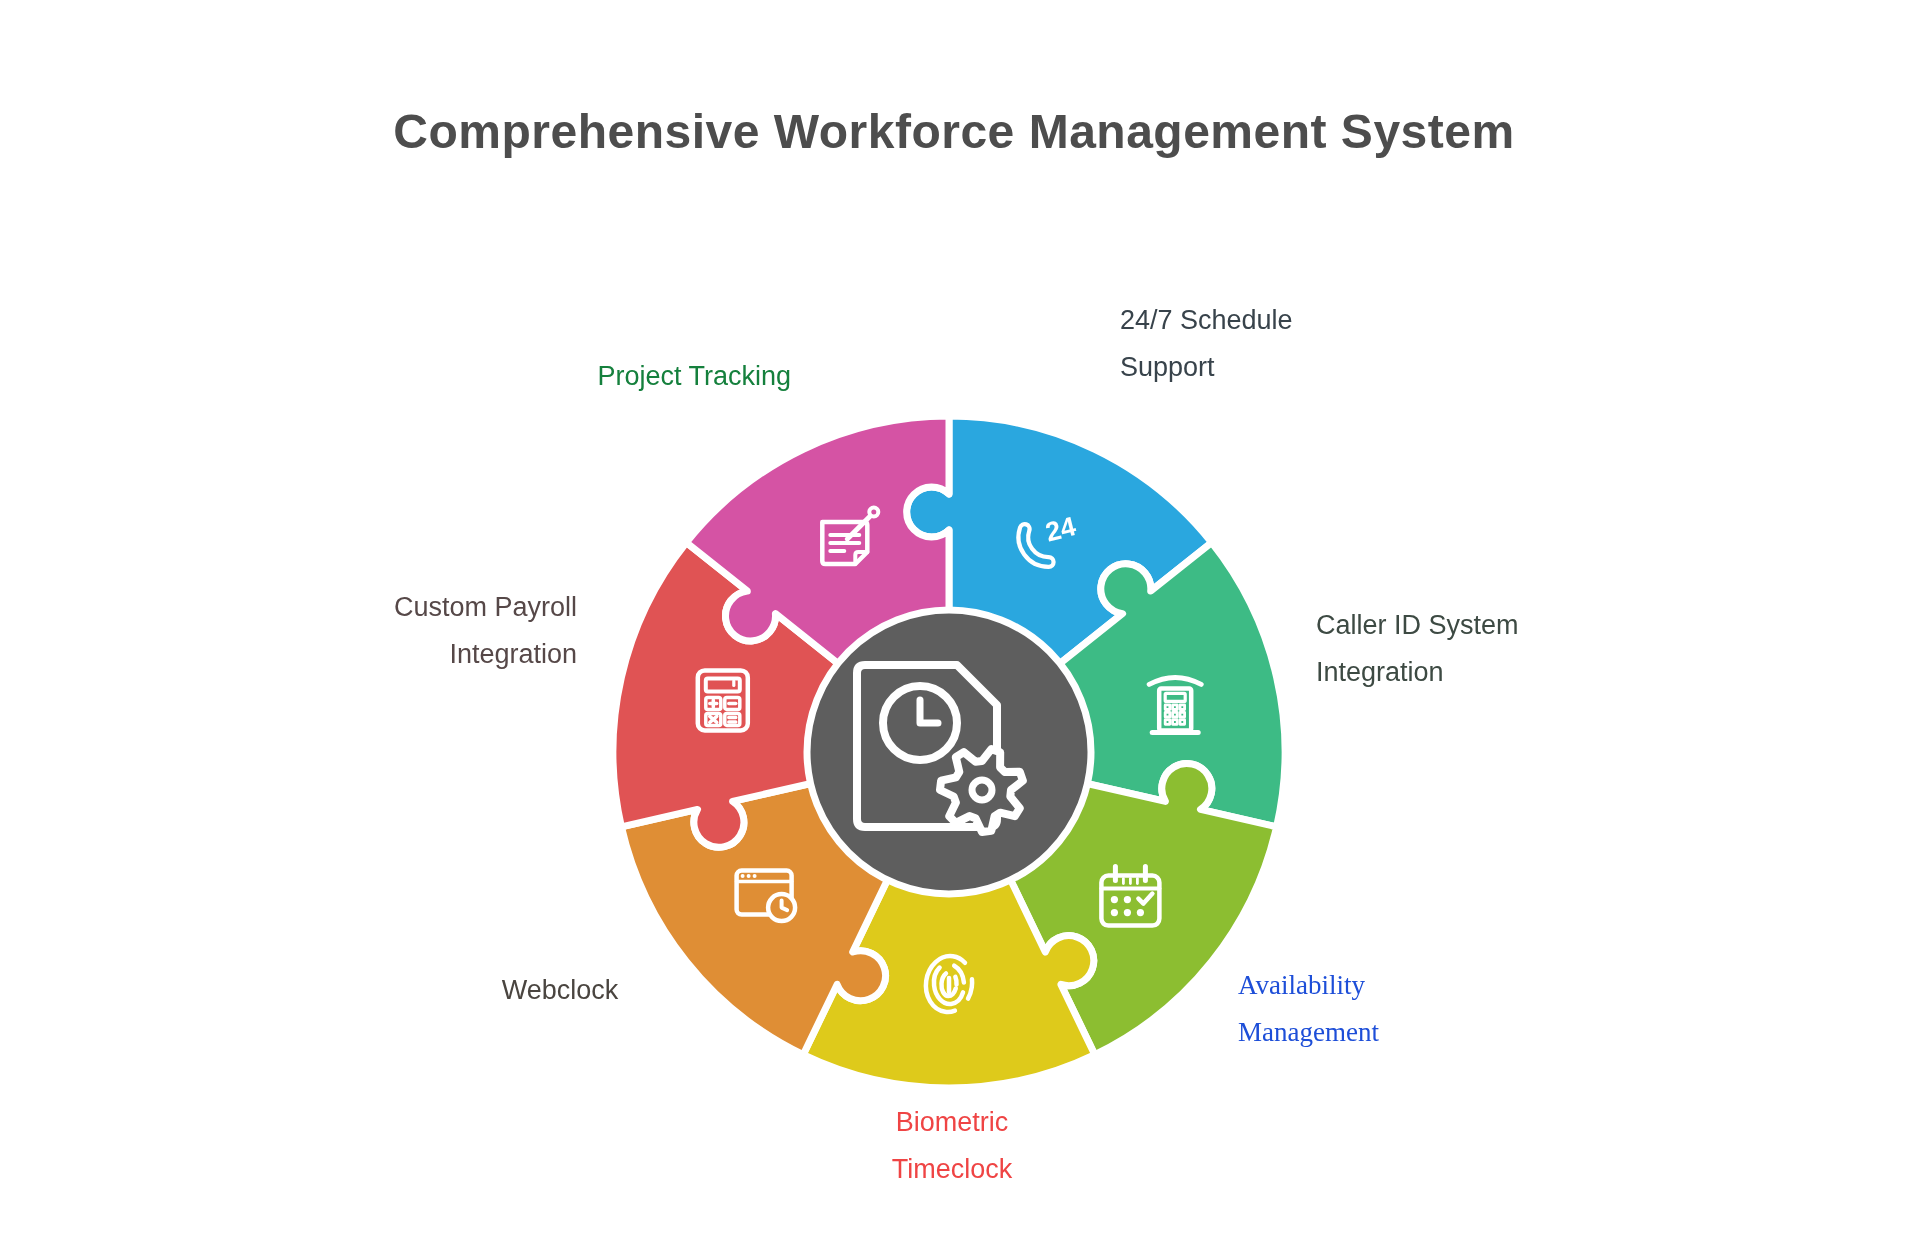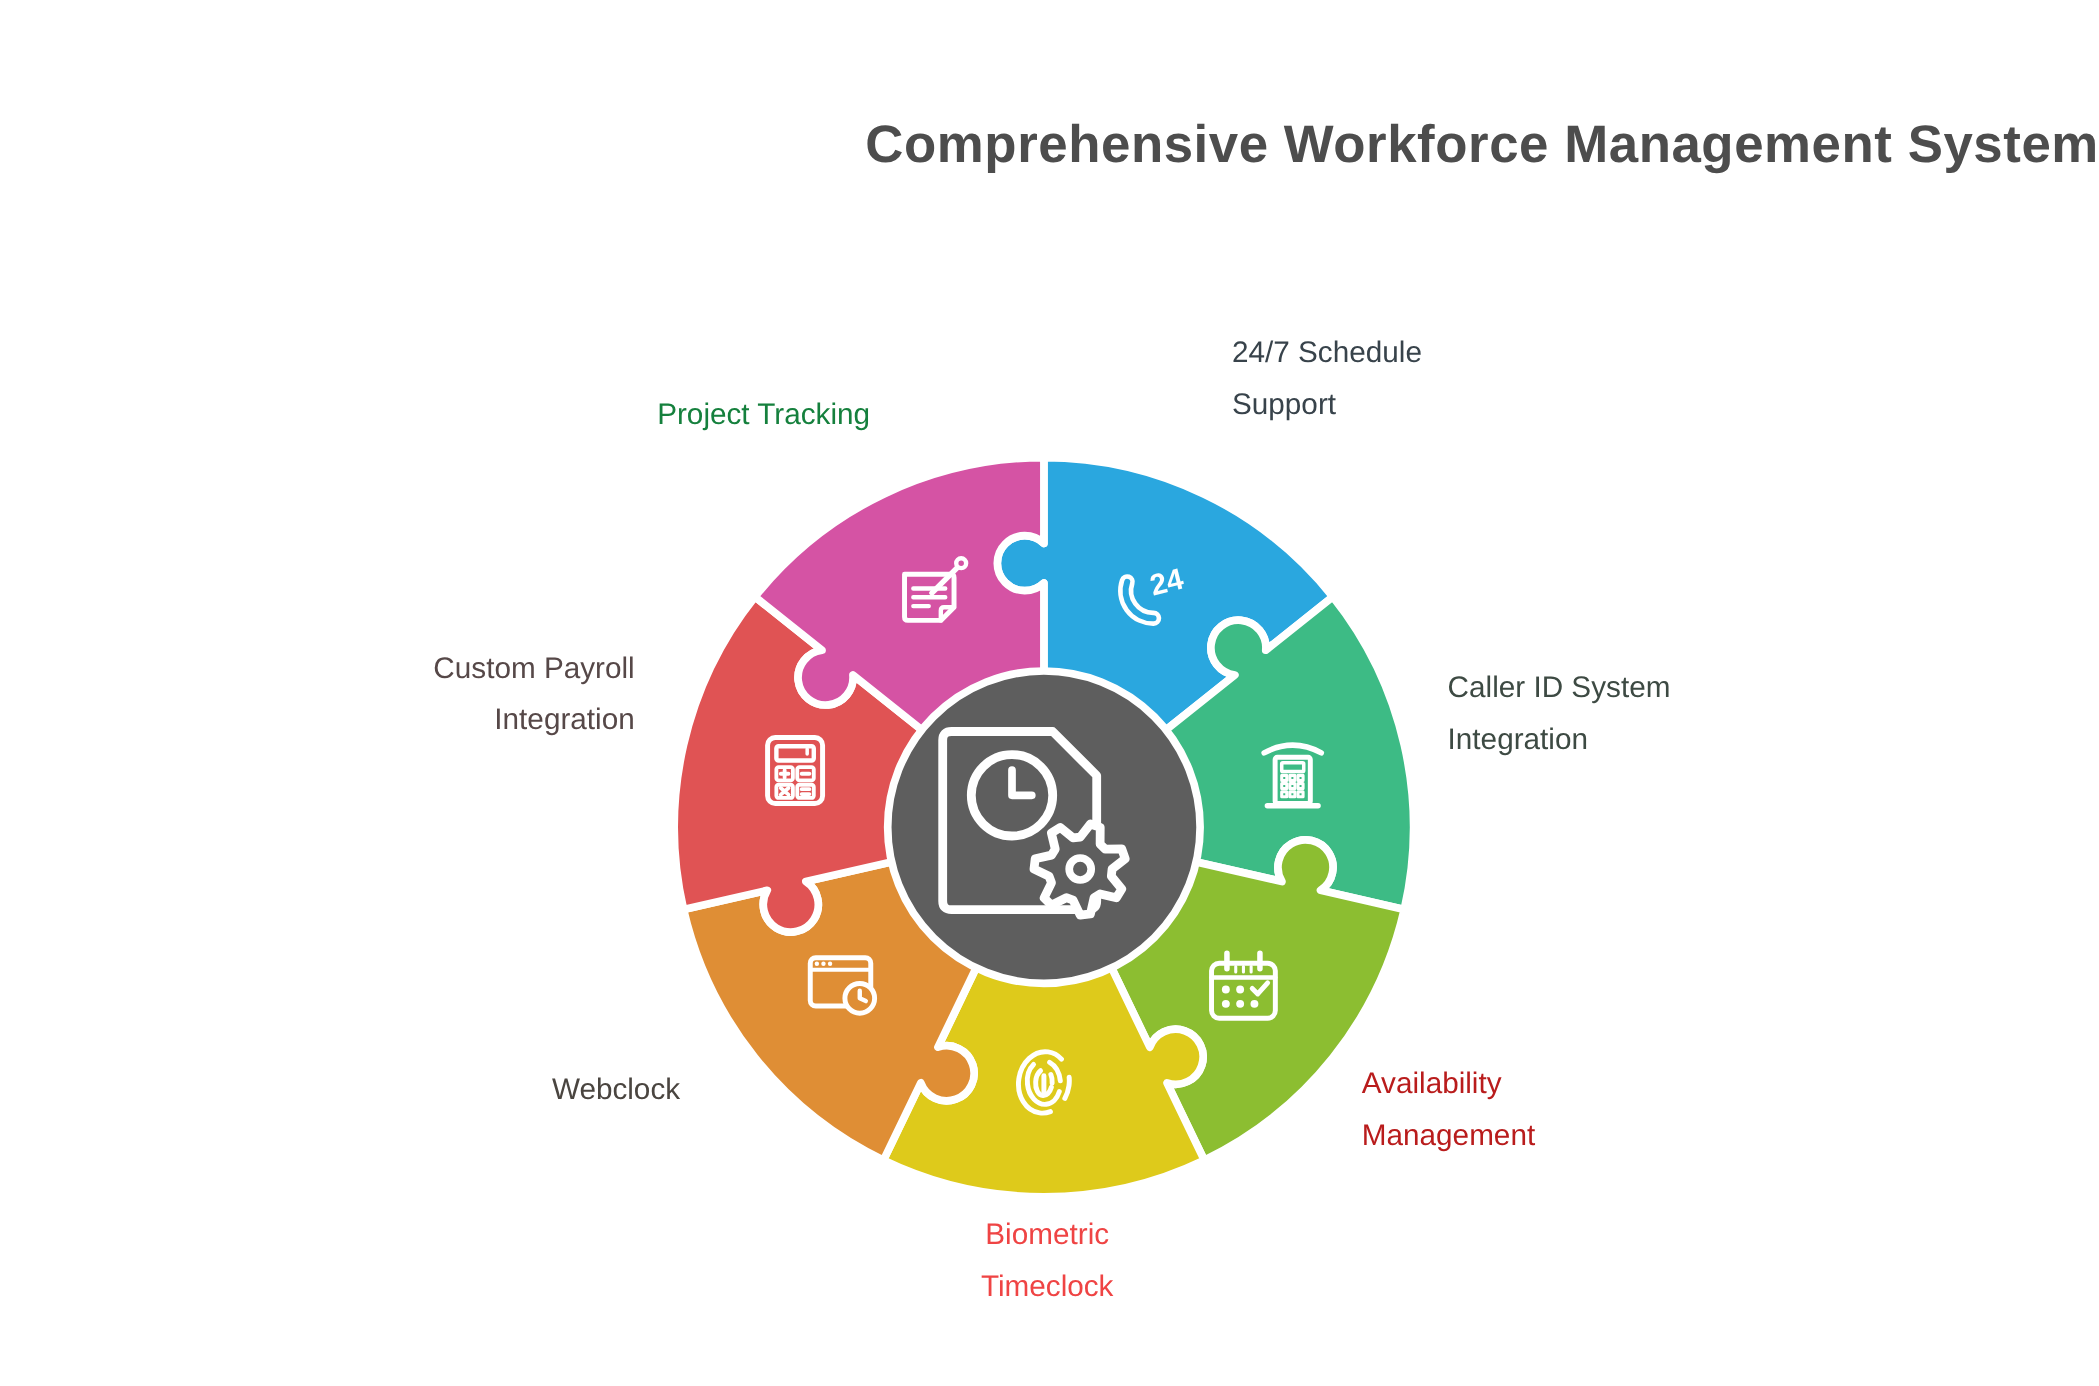--- a/index.html
+++ b/index.html
@@ -34,21 +34,21 @@
   #lbl-2{left:1238px;top:962px;}
   #lbl-3{left:702px;top:1099px;width:500px;text-align:center;}
   #lbl-4{left:410px;top:967px;width:300px;text-align:center;}
   #lbl-5{left:149px;top:584px;width:428px;text-align:right;}
   #lbl-6{left:341px;top:353px;width:450px;text-align:right;}
 </style>
 </head>
 <body>
 
 <div id="stage">
-  <h1 id="title" style="color: rgb(77, 77, 77); text-align: right;">Comprehensive Workforce Management System</h1>
+  <h1 id="title" style="color: rgb(77, 77, 77);">Comprehensive Workforce Management System</h1>
   <svg id="wheel" width="1908" height="1260" viewBox="0 0 1908 1260">
       <path d="M949,752 L949.0,530.0 A25,25 0 1 1 949.0,494.0 L949.0,416.0 A336,336 0 0 1 1211.7,542.5 L1150.7,591.1 A25,25 0 1 0 1122.6,613.6 Z" fill="#2aa7df" stroke="#ffffff" stroke-width="7" stroke-linejoin="round"></path>
       <path d="M949,752 L1122.6,613.6 A25,25 0 1 1 1150.7,591.1 L1211.7,542.5 A336,336 0 0 1 1276.6,826.8 L1200.5,809.4 A25,25 0 1 0 1165.4,801.4 Z" fill="#3dbb85" stroke="#ffffff" stroke-width="7" stroke-linejoin="round"></path>
       <path d="M949,752 L1165.4,801.4 A25,25 0 1 1 1200.5,809.4 L1276.6,826.8 A336,336 0 0 1 1094.8,1054.7 L1060.9,984.4 A25,25 0 1 0 1045.3,952.0 Z" fill="#8cbe31" stroke="#ffffff" stroke-width="7" stroke-linejoin="round"></path>
       <path d="M949,752 L1045.3,952.0 A25,25 0 1 1 1060.9,984.4 L1094.8,1054.7 A336,336 0 0 1 803.2,1054.7 L837.1,984.4 A25,25 0 1 0 852.7,952.0 Z" fill="#deca1b" stroke="#ffffff" stroke-width="7" stroke-linejoin="round"></path>
       <path d="M949,752 L852.7,952.0 A25,25 0 1 1 837.1,984.4 L803.2,1054.7 A336,336 0 0 1 621.4,826.8 L697.5,809.4 A25,25 0 1 0 732.6,801.4 Z" fill="#df8e35" stroke="#ffffff" stroke-width="7" stroke-linejoin="round"></path>
       <path d="M949,752 L732.6,801.4 A25,25 0 1 1 697.5,809.4 L621.4,826.8 A336,336 0 0 1 686.3,542.5 L747.3,591.1 A25,25 0 1 0 775.4,613.6 Z" fill="#e05354" stroke="#ffffff" stroke-width="7" stroke-linejoin="round"></path>
       <path d="M949,752 L775.4,613.6 A25,25 0 1 1 747.3,591.1 L686.3,542.5 A336,336 0 0 1 949.0,416.0 L949.0,494.0 A25,25 0 1 0 949.0,530.0 Z" fill="#d553a4" stroke="#ffffff" stroke-width="7" stroke-linejoin="round"></path>
       <circle cx="949" cy="752" r="142" fill="#5e5e5e" stroke="#ffffff" stroke-width="7"></circle>
       <g transform="translate(949,752)" stroke="#ffffff" fill="none" stroke-width="8" stroke-linecap="round" stroke-linejoin="round">
@@ -123,21 +123,21 @@
     <path d="M19,9 H10 Q7,9 7,12 V21" stroke-width="4"></path>
     <path d="M-18,-8 H11 M-18,0 H11 M-18,8 H-4" stroke-width="4"></path>
     <path d="M-1,-4 L22,-27" stroke-width="5"></path>
     <circle cx="25.5" cy="-31" r="4.5" stroke-width="4"></circle>
       </g>
     </svg>
   <div class="lbl" id="lbl-0" style="color: rgb(56, 67, 75);">24/7 Schedule
 Support</div>
   <div class="lbl" id="lbl-1" style="color: rgb(61, 74, 67);">Caller ID System
 Integration</div>
-  <div class="lbl" id="lbl-2" style="color: #b91c1c;">Availability
+  <div class="lbl" id="lbl-2" style="color: #1d4ed8; font-family: Liberation Serif, serif;">Availability
 Management</div>
   <div class="lbl" id="lbl-3" style="color: #ef4444;">Biometric
 Timeclock</div>
   <div class="lbl" id="lbl-4" style="color: rgb(74, 69, 64);">Webclock</div>
   <div class="lbl" id="lbl-5" style="color: rgb(86, 72, 72);">Custom Payroll
 Integration</div>
   <div class="lbl" id="lbl-6" style="color: #15803d;">Project Tracking</div>
 </div>
 
 </body></html>

